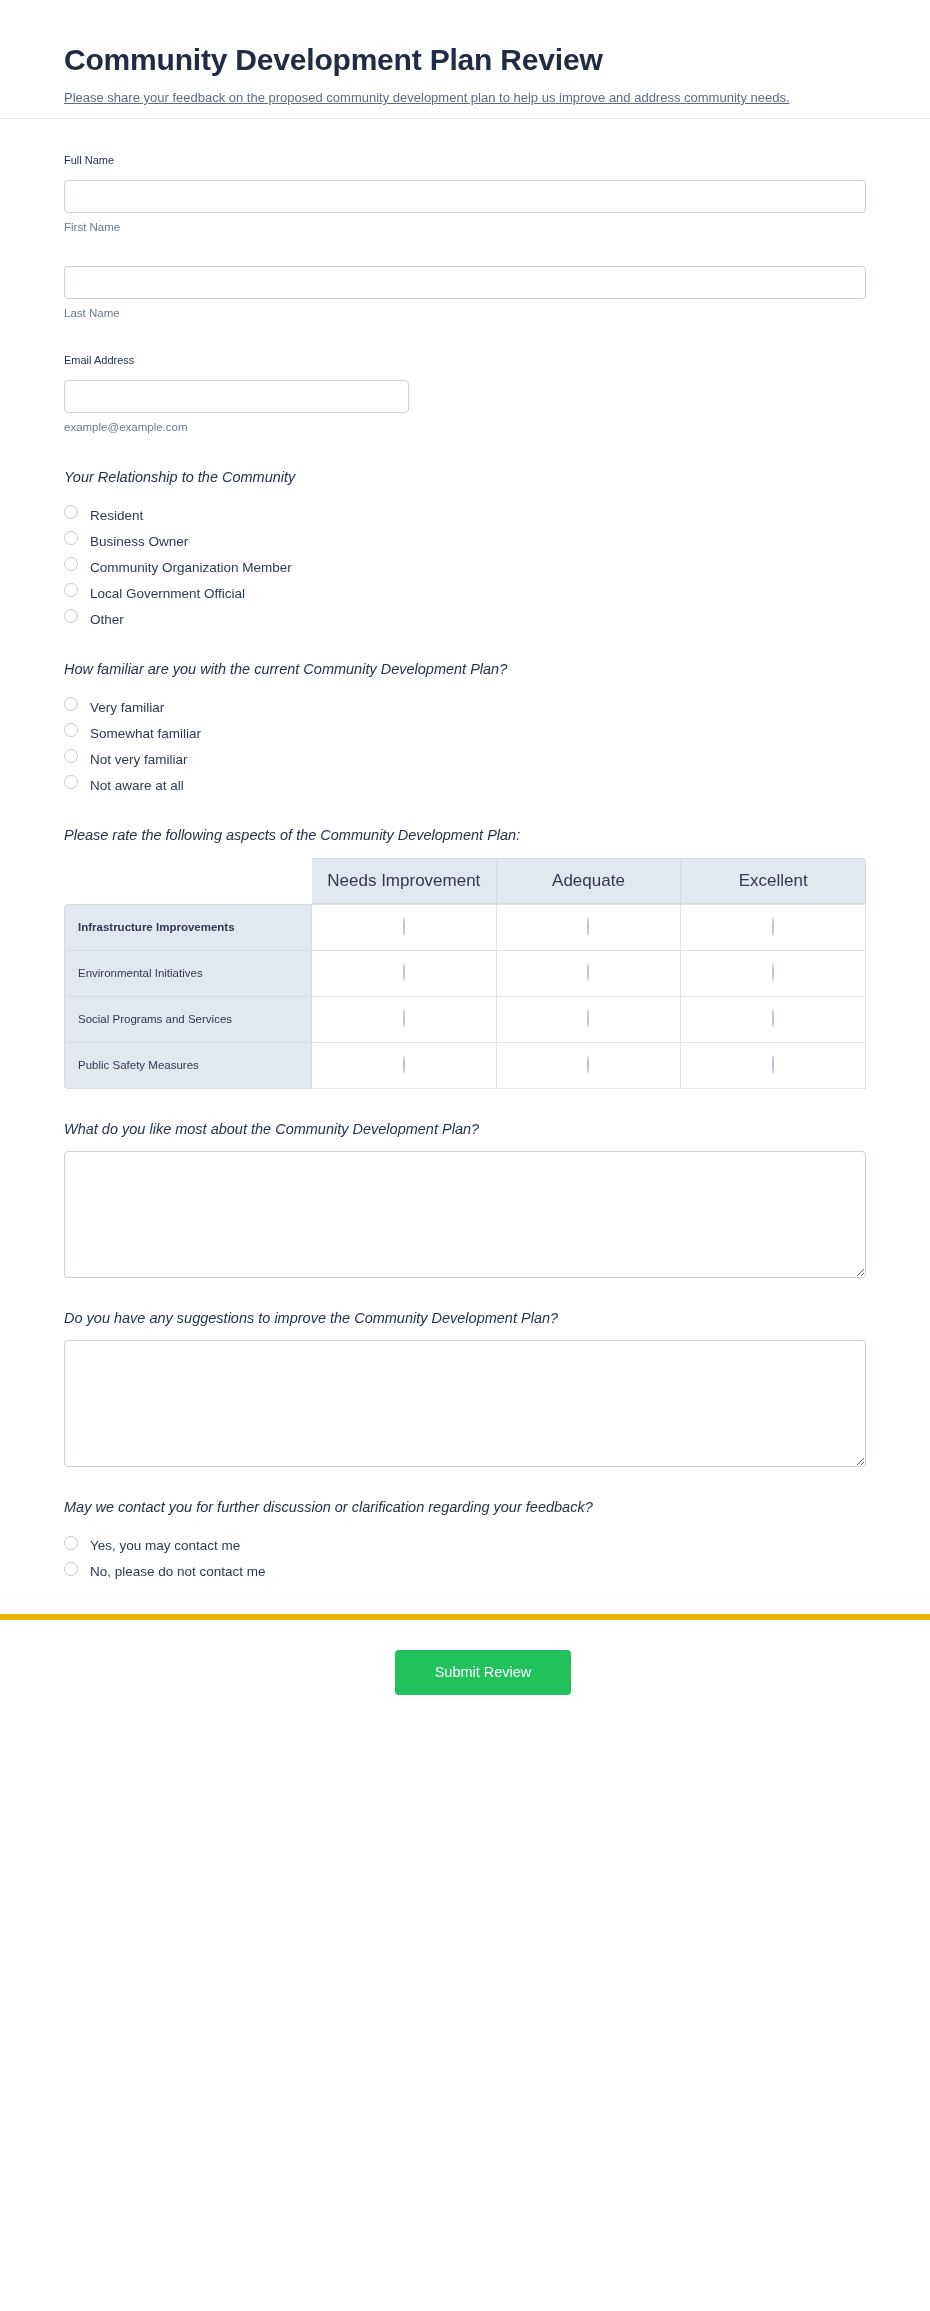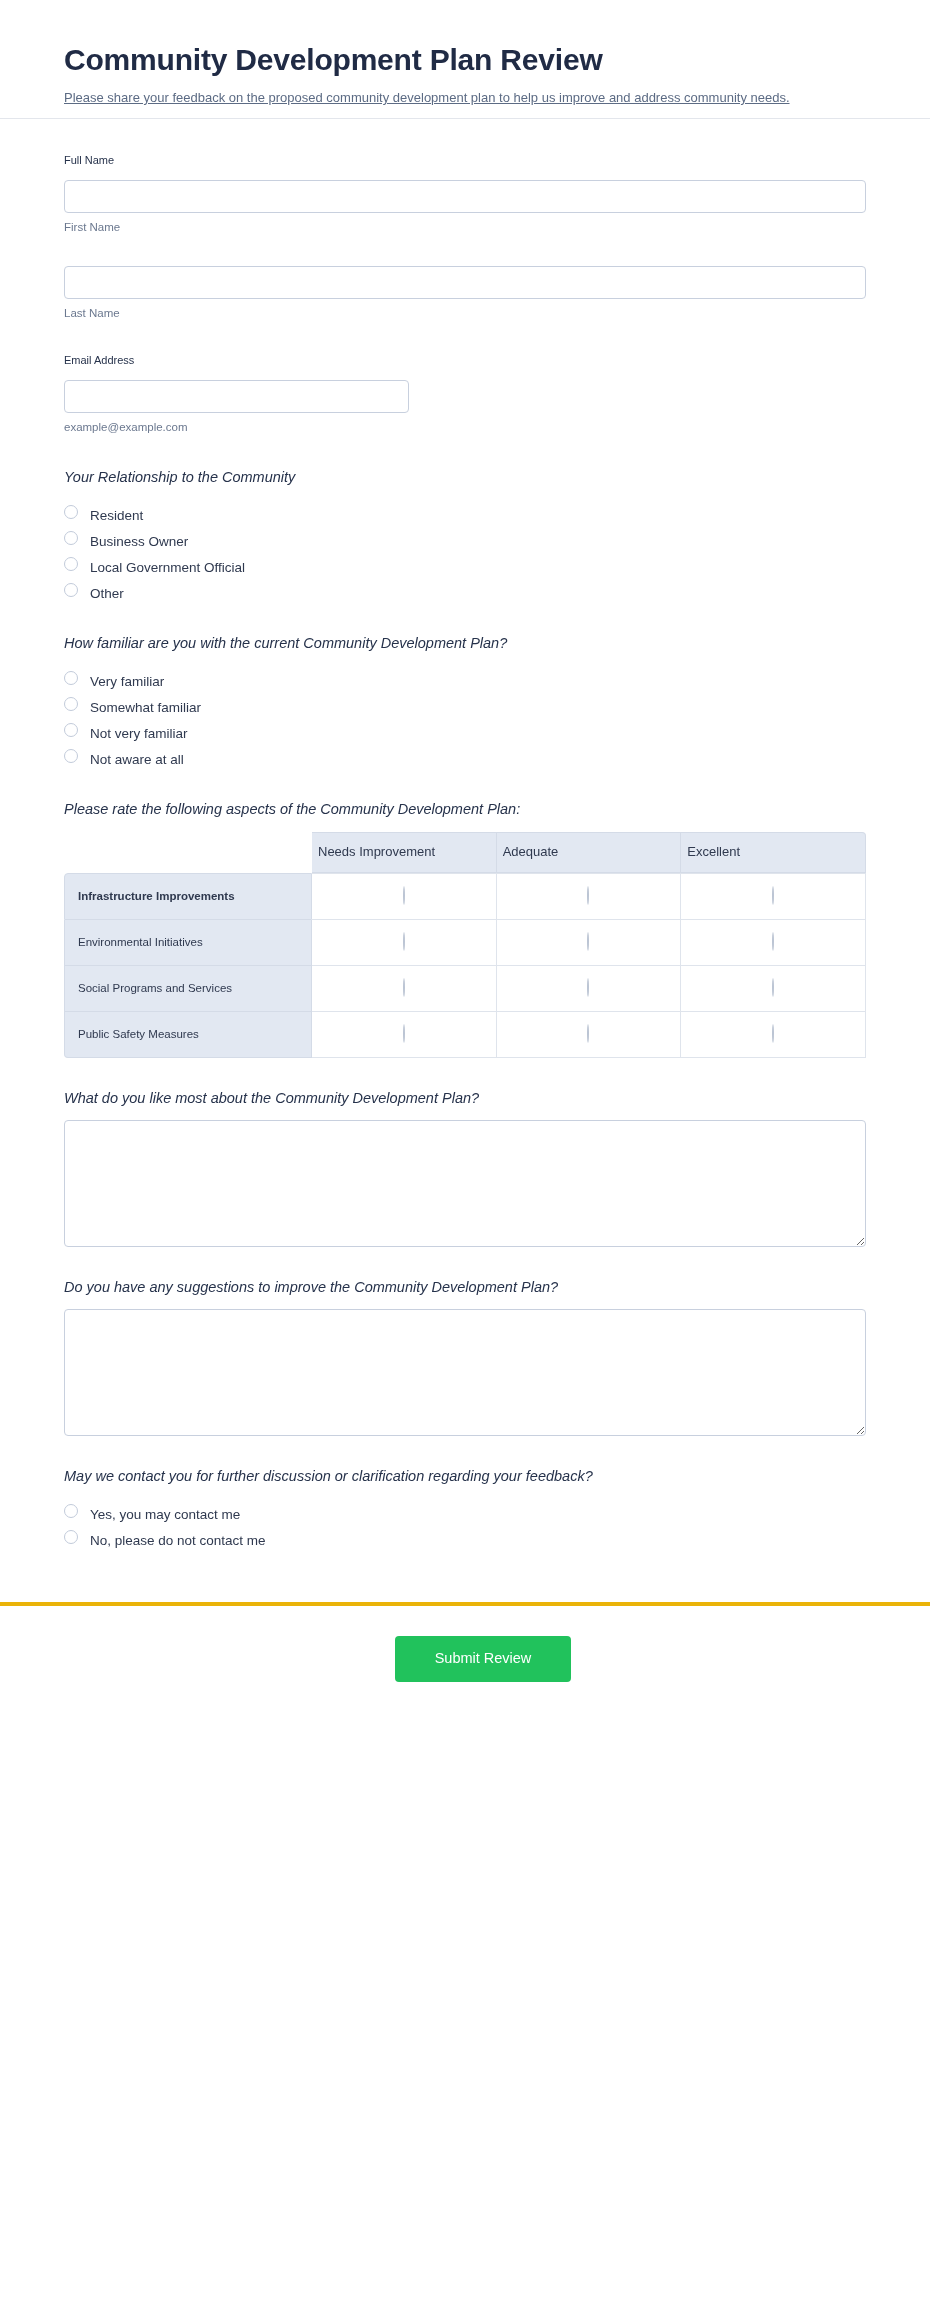--- a/index.html
+++ b/index.html
@@ -154,25 +154,25 @@
   table.matrix th.corner {
     width: 248px;
     background: transparent;
     border: none;
     padding: 0;
   }
   table.matrix th.colhead {
     background: #e2e8f2;
     border: 1px solid #d4dbe7;
     border-left: none;
-    font-size: 13px;
+    font-size: 17px;
     font-weight: normal;
     color: #2f394f;
     padding: 11px 6px;
-    text-align: left;
+    text-align: center;
     line-height: 1.3;
   }
   table.matrix th.colhead:first-of-type {
     border-left: 1px solid #d4dbe7;
     border-top-left-radius: 4px;
   }
   table.matrix th.colhead:last-child {
     border-top-right-radius: 4px;
   }
   table.matrix td.rowhead {
@@ -226,22 +226,22 @@
     font-family: "Liberation Sans", sans-serif;
     font-size: 13.5px;
     color: #2c3345;
     outline: none;
     resize: vertical;
     display: block;
   }
 
   
   .form-footer {
-    margin-top: 52px;
-    border-top: 4px solid #eab308;
+    margin-top: 32px;
+    border-top: 6px solid #eab308;
     padding: 30px 64px 40px 100px;
     text-align: center;
     box-sizing: border-box;
   }
   button.submit-btn {
     background: #21c25c;
     color: #ffffff;
     border: none;
     border-radius: 4px;
     font-family: "Liberation Sans", sans-serif;
@@ -296,20 +296,24 @@
     <div class="group-block">
       <span class="question-label">Your Relationship to the Community</span>
       <div class="radio-group">
         <div class="radio-row">
           <span class="radio-circle"></span>
           <span class="radio-text">Resident</span>
         </div>
         <div class="radio-row">
           <span class="radio-circle"></span>
           <span class="radio-text">Business Owner</span>
+        </div>
+        <div class="radio-row">
+          <span class="radio-circle"></span>
+          <span class="radio-text">Community Organization Member</span>
         </div>
         <div class="radio-row">
           <span class="radio-circle"></span>
           <span class="radio-text">Local Government Official</span>
         </div>
         <div class="radio-row">
           <span class="radio-circle"></span>
           <span class="radio-text">Other</span>
         </div>
       </div>

